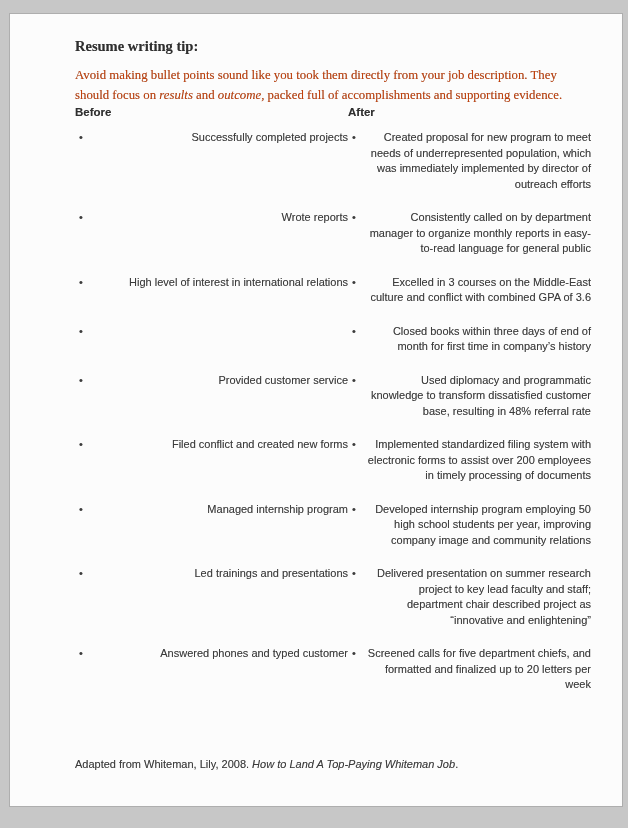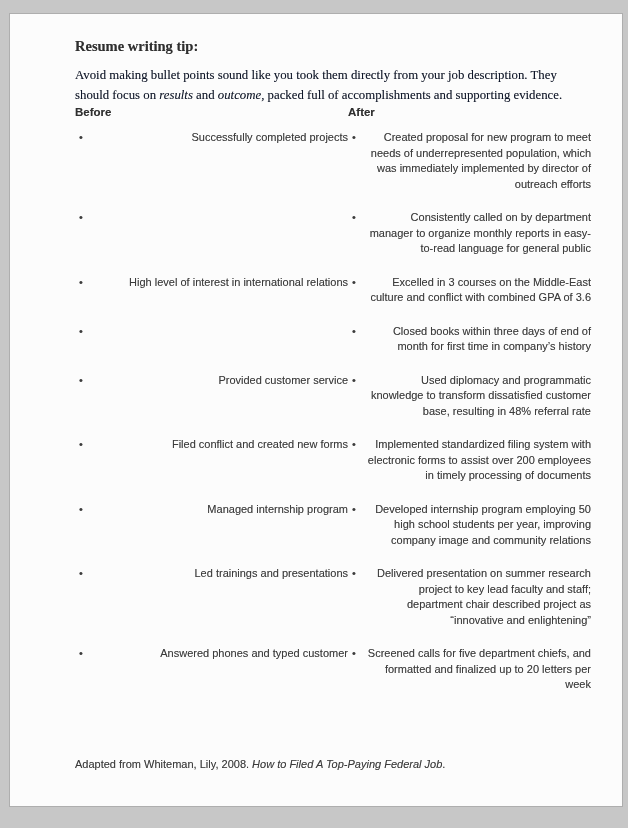--- a/index.html
+++ b/index.html
@@ -15,21 +15,21 @@
     color:#3c3c3c;
     text-shadow:0 0 0.5px rgba(70,70,70,0.45);
   }
   .doc-title {
     font-family:"Liberation Serif", serif;
     font-size:14.5px; font-weight:bold; color:#2f2f2f;
     margin:0; line-height:17px;
   }
   .intro {
     font-family:"Liberation Serif", serif;
-    font-size:12.8px; line-height:19.5px; color:#0f172a;
+    font-size:12.8px; line-height:19.5px; color:#c2410c;
     margin:11px 0 0 0; max-width:528px;
   }
   .intro i { font-style:italic; }
   .col-headers { display:flex; }
   .col-headers .hdr {
     font-size:11.5px; font-weight:bold; color:#2f2f2f; line-height:15px;
   }
   .hdr-before { width:273px; flex:0 0 273px; }
   .rows { margin-top:10px; }
   .row { display:flex; margin-bottom:18px; }
@@ -71,20 +71,21 @@
     </div>
     <div class="cell after-cell">
       <span class="bullet">•</span>
       <span class="btext after-text">Created proposal for new program to meet needs of underrepresented population, which was immediately implemented by director of outreach efforts</span>
     </div>
   </div>
 
   <div class="row">
     <div class="cell before-cell">
       <span class="bullet">•</span>
+      <span class="btext before-text">Wrote reports</span>
     </div>
     <div class="cell after-cell">
       <span class="bullet">•</span>
       <span class="btext after-text">Consistently called on by department manager to organize monthly reports in easy-to-read language for general public</span>
     </div>
   </div>
 
   <div class="row">
     <div class="cell before-cell">
       <span class="bullet">•</span>
@@ -155,16 +156,16 @@
       <span class="bullet">•</span>
       <span class="btext before-text">Answered phones and typed customer</span>
     </div>
     <div class="cell after-cell">
       <span class="bullet">•</span>
       <span class="btext after-text">Screened calls for five department chiefs, and formatted and finalized up to 20 letters per week</span>
     </div>
   </div>
 </div>
 
-    <p class="citation"><span>Adapted from Whiteman, Lily, 2008. </span><i>How to Filed A Top-Paying Federal Job</i><span>.</span></p>
+    <p class="citation"><span>Adapted from Whiteman, Lily, 2008. </span><i>How to Land A Top-Paying Whiteman Job</i><span>.</span></p>
 
   </div>
 </div>
 
 </body></html>

